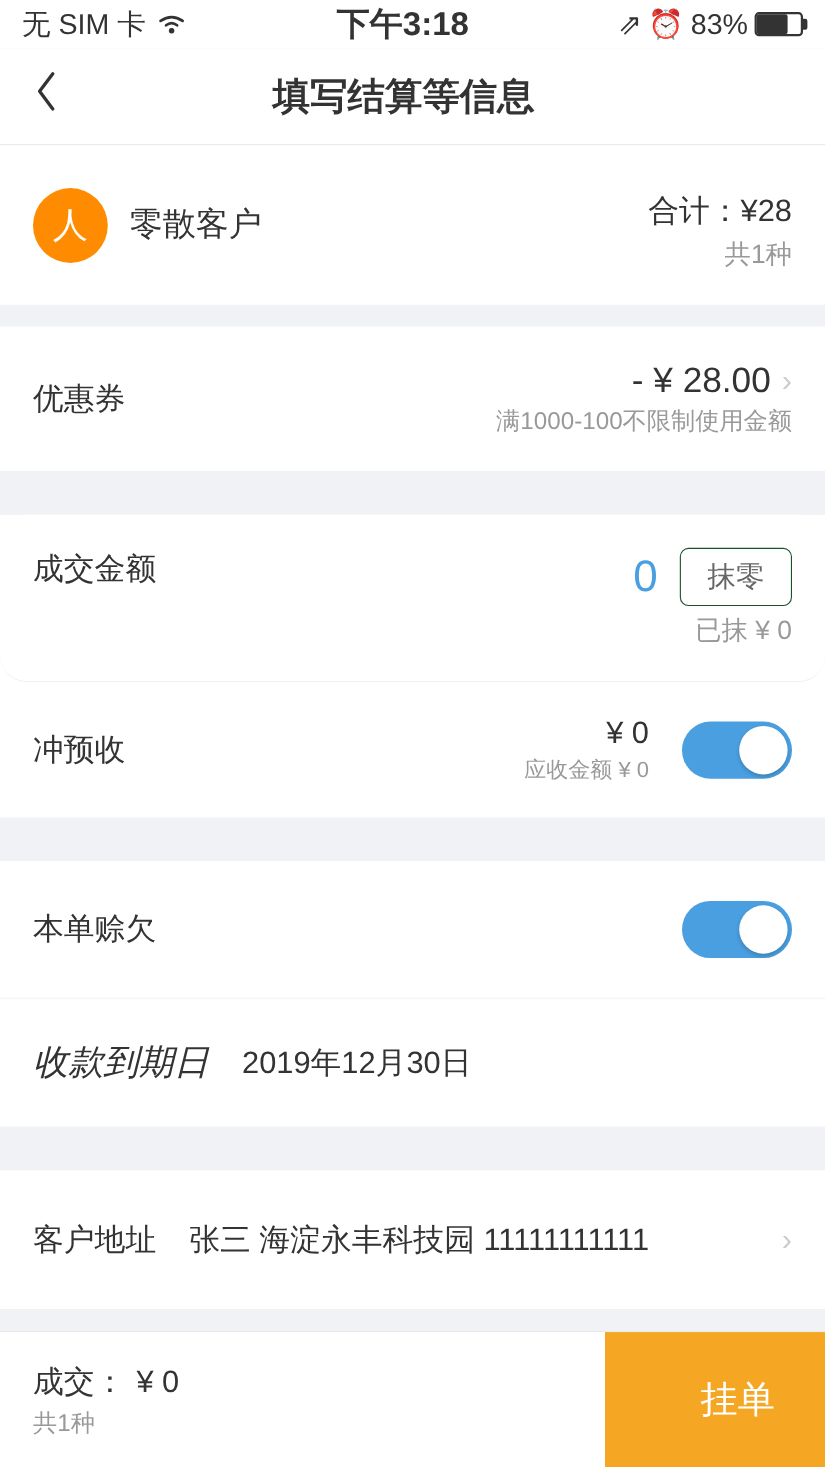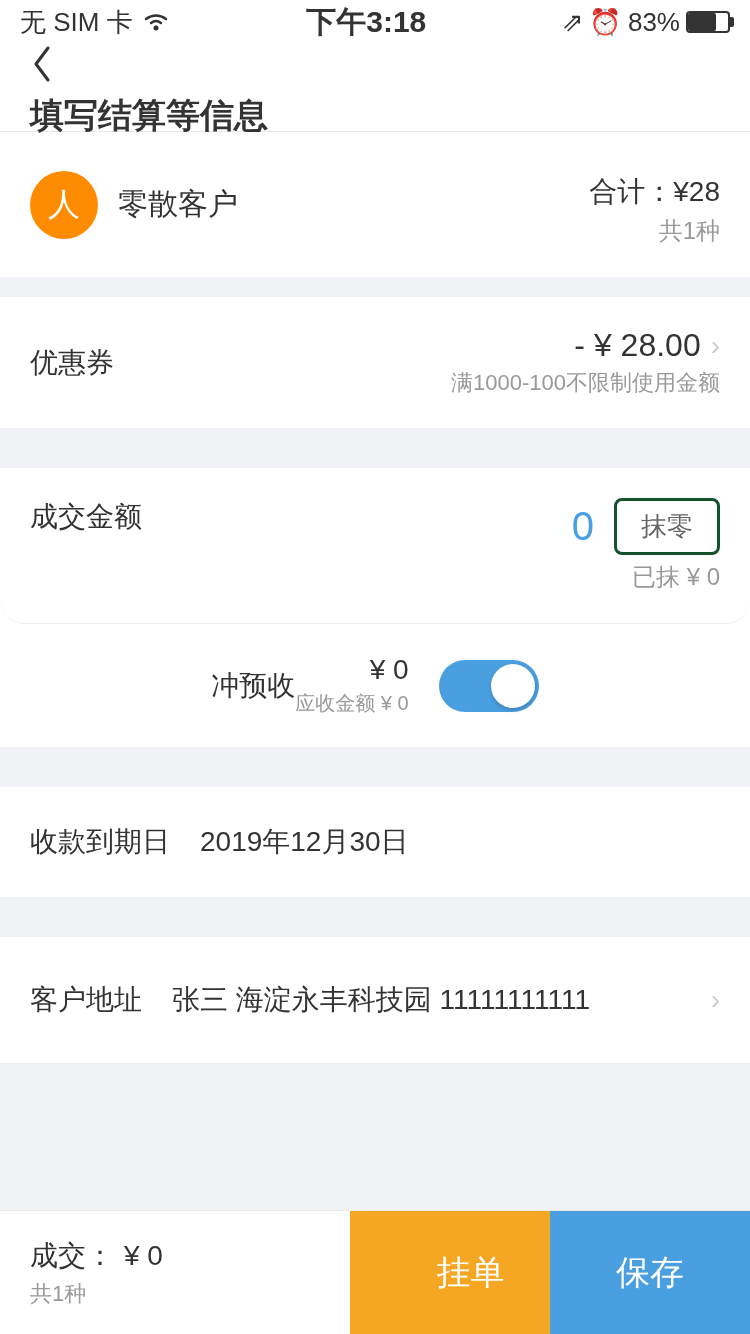--- a/index.html
+++ b/index.html
@@ -40,24 +40,23 @@
     }
     .battery-fill {
       height: 100%; width: 69%; background: #333; border-radius: 2px;
     }
 
     
     .nav-bar {
       height: 88px;
       background: #fff;
       display: flex;
-      align-items: flex-start;
+      align-items: center;
       padding: 0 30px;
       border-bottom: 1px solid #e8e8e8;
-      flex-direction: column;
     }
     .nav-back {
       font-size: 36px;
       color: #333;
       cursor: pointer;
       padding-right: 20px;
     }
     .nav-title {
       flex: 1;
       text-align: center;
@@ -128,35 +127,35 @@
       display: flex;
       align-items: center;
       gap: 20px;
     }
     .amount-value {
       font-size: 40px;
       color: #4a9fe0;
       font-weight: 500;
     }
     .round-btn {
-      border: 3px solid #14532d;
+      border: 1px solid #14532d;
       border-radius: 8px;
       padding: 8px 24px;
       font-size: 26px;
       color: #666;
       background: #fff;
       cursor: pointer;
     }
     .amount-sub { font-size: 24px; color: #999; margin-top: 6px; text-align: right; }
 
     
     .prereceive-row {
       display: flex;
       align-items: center;
-      justify-content: center;
+      justify-content: space-between;
       padding: 30px 30px;
       background: #fff;
     }
     .prereceive-left { font-size: 28px; color: #333; }
     .prereceive-right { display: flex; align-items: center; gap: 30px; }
     .prereceive-values { text-align: right; }
     .prereceive-main { font-size: 28px; color: #333; }
     .prereceive-sub { font-size: 20px; color: #999; margin-top: 4px; }
 
     
@@ -185,21 +184,21 @@
     }
 
     
     .duedate-row {
       display: flex;
       align-items: center;
       padding: 36px 30px;
       background: #fff;
       gap: 30px;
     }
-    .duedate-label { font-size: 28px; color: #333; white-space: nowrap; }
+    .duedate-label { font-size: 32px; color: #333; white-space: nowrap; font-style: italic; }
     .duedate-value { font-size: 28px; color: #333; }
 
     
     .section-divider {
       background: #f0f2f5;
       height: 20px;
     }
 
     
     .logistics-header {
@@ -375,20 +374,26 @@
         <div class="toggle">
           <div class="toggle-knob"></div>
         </div>
       </div>
     </div>
   </div>
 
   <div class="section-divider"></div>
 
   <div class="card">
+    <div class="debit-row">
+      <span class="form-label">本单赊欠</span>
+      <div class="toggle">
+        <div class="toggle-knob"></div>
+      </div>
+    </div>
 
     <div class="duedate-row">
       <span class="duedate-label">收款到期日</span>
       <span class="duedate-value">2019年12月30日</span>
     </div>
   </div>
 
   <div class="section-divider"></div>
 
 
@@ -407,15 +412,14 @@
 <div class="bottom-bar">
   <div class="bottom-summary">
     <div class="bottom-summary-main">
       <span>成交：</span>
       <span>¥ 0</span>
     </div>
     <div class="bottom-summary-sub">共1种</div>
   </div>
   <div class="bottom-actions">
     <button class="btn-hang">挂单</button>
-    <button class="btn-save">保存</button>
   </div>
 </div>
 
 </body></html>

